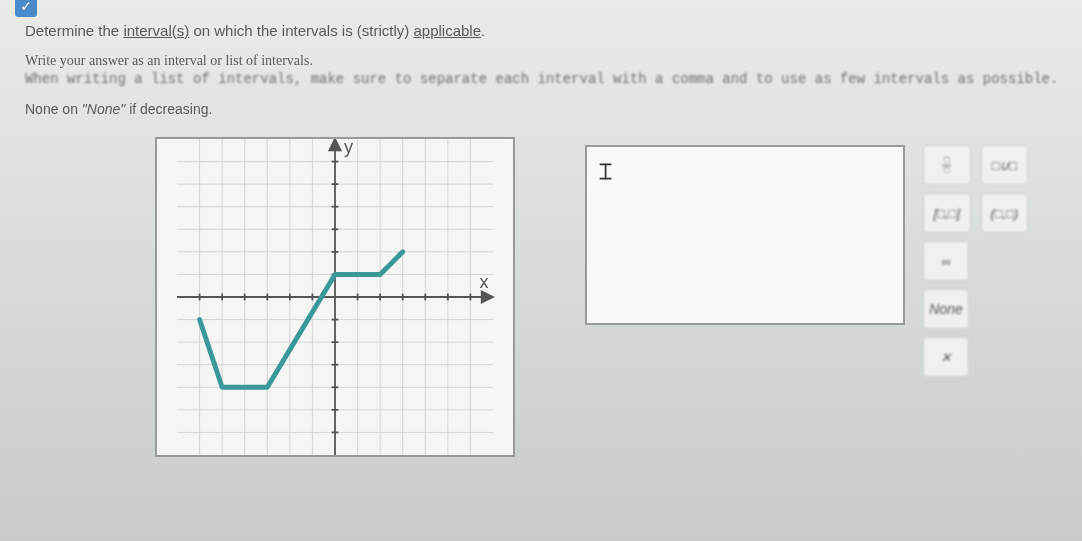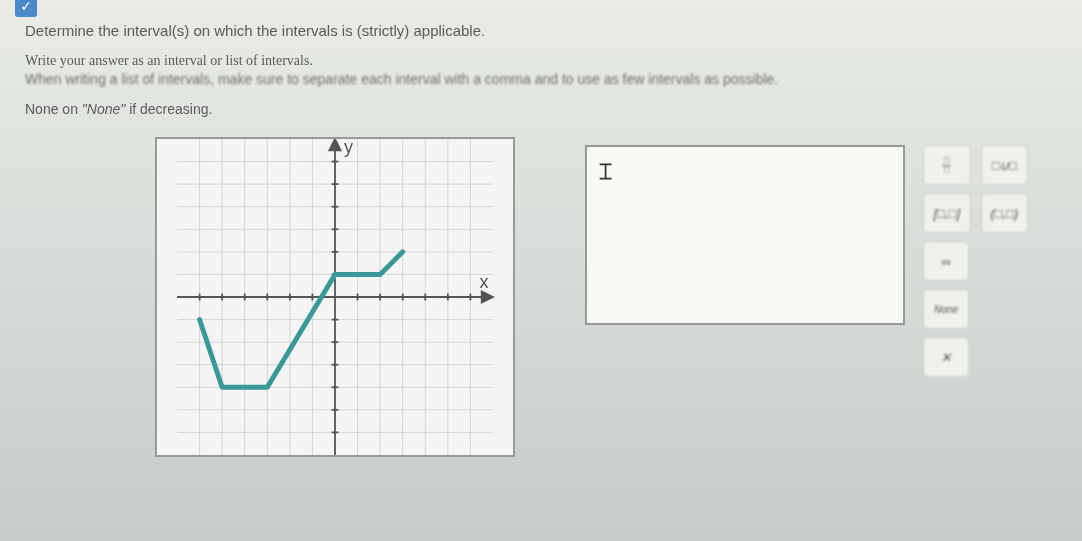--- a/index.html
+++ b/index.html
@@ -30,32 +30,33 @@
     .instructions {
       margin-top: 12px;
       margin-left: 5px;
       color: #5a5a5a;
     }
     .line1 {
       font-size: 15px;
       margin-bottom: 14px;
       filter: blur(0.5px);
     }
-    .line1 .link-text { color: #5a5a5a; margin-top: 30px; }
+    .line1 .link-text { text-decoration: underline; color: #5a5a5a; margin-top: 30px; }
     .line2 {
       font-size: 14px;
       margin-bottom: 2px;
       filter: blur(0.5px);
       font-family: Liberation Serif, serif;
     }
     .line3 {
       font-size: 14px;
       margin-bottom: 14px;
       filter: blur(0.8px);
       opacity: 0.85;
+      font-family: Liberation Mono, monospace;
     }
     .line4 {
       font-size: 14px;
       margin-bottom: 20px;
       filter: blur(0.5px);
     }
     .content-row {
       display: flex;
       align-items: flex-start;
       gap: 70px;
@@ -216,17 +217,17 @@
       <div class="pal-btn">
         <div class="pal-frac">
           <span class="top">□</span>
           <span>□</span>
         </div>
       </div>
       <div class="pal-btn">□∪□</div>
       <div class="pal-btn">[□,□]</div>
       <div class="pal-btn">(□,□)</div>
       <div class="pal-btn single">∞</div>
-      <div class="pal-btn single" style="font-size:10px;">None</div>
+      <div class="pal-btn single" style="font-size:14px;">None</div>
       <div class="pal-btn single">✕</div>
     </div>
   </div>
 </div>
 
 </body></html>

